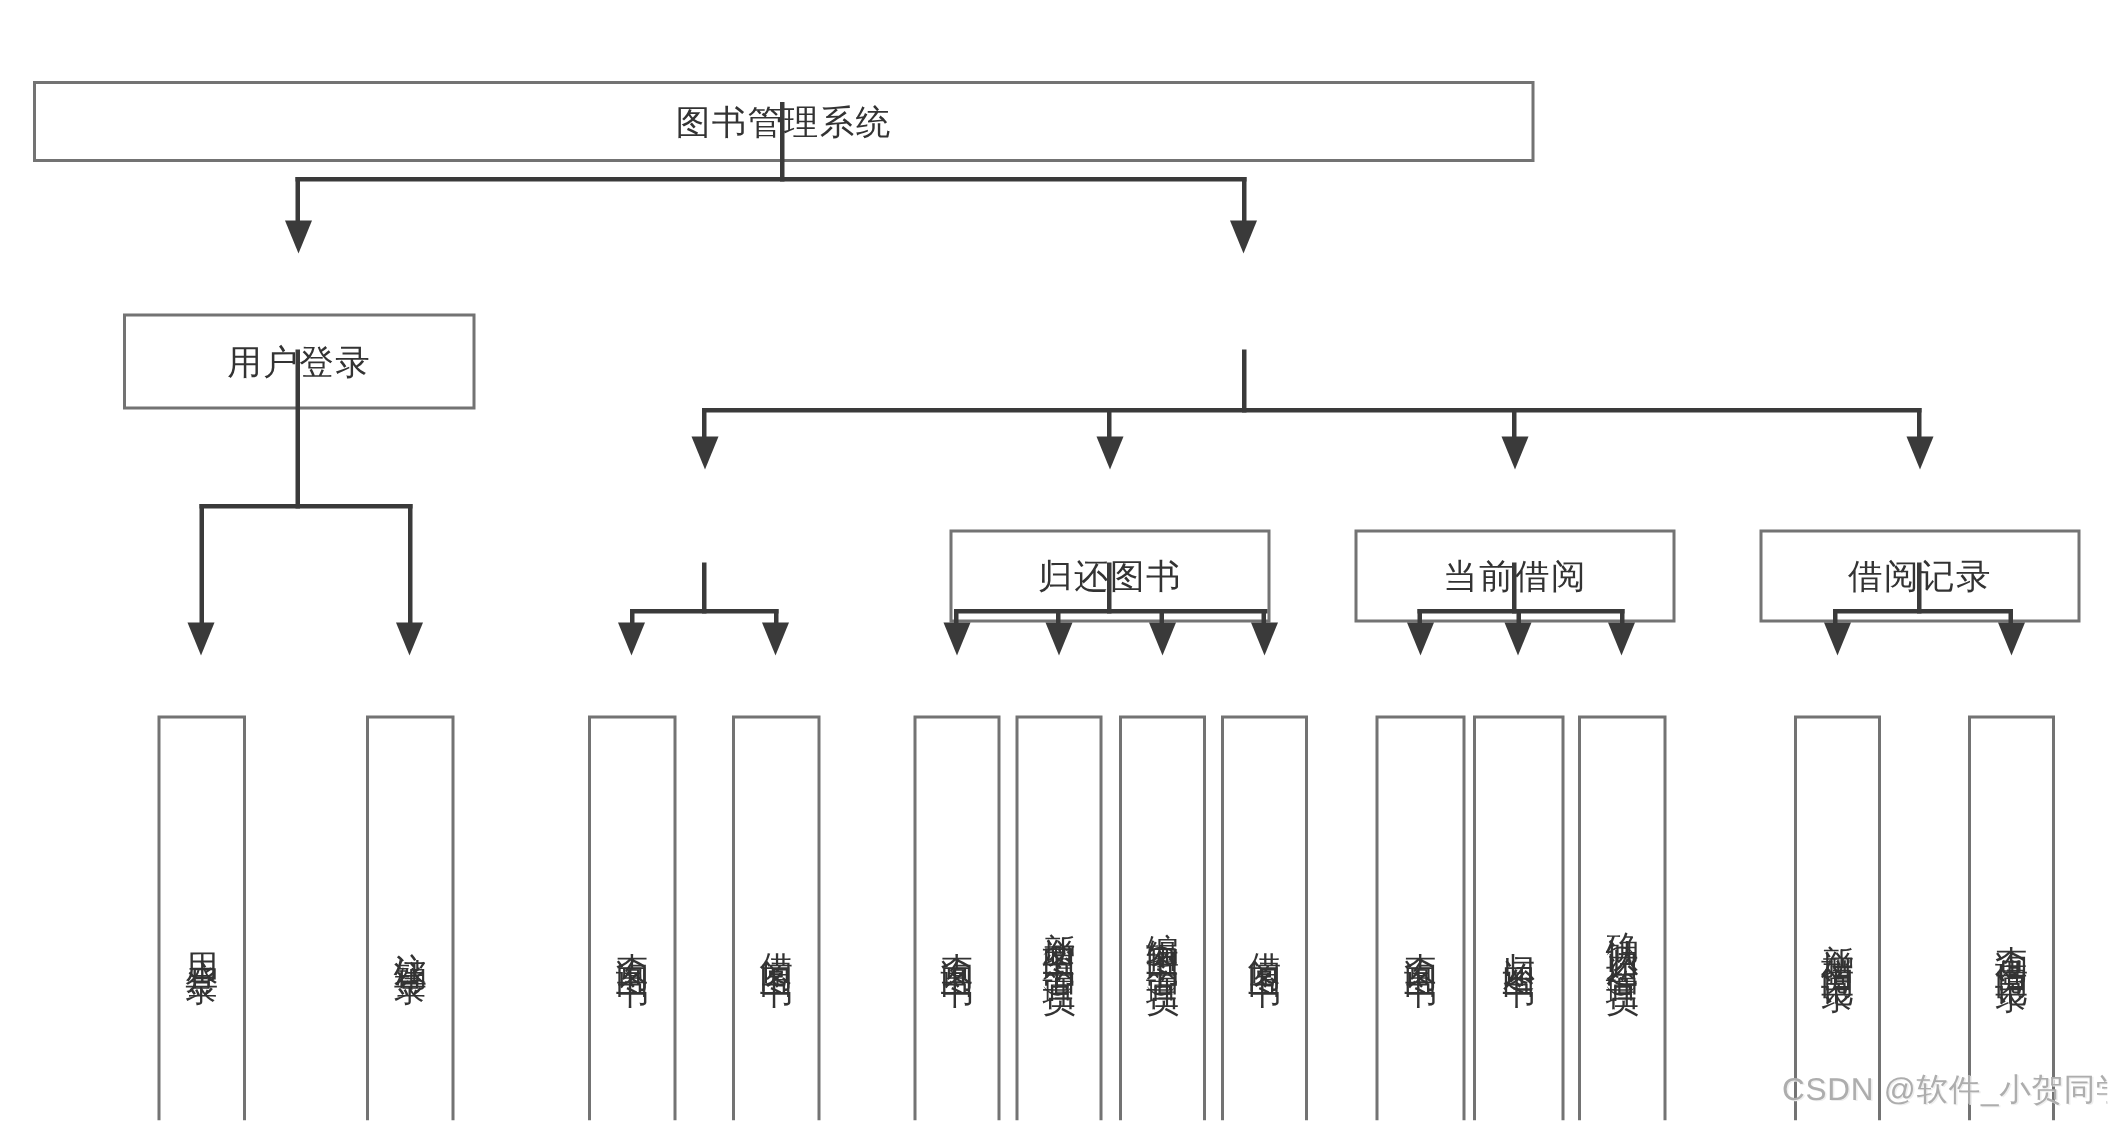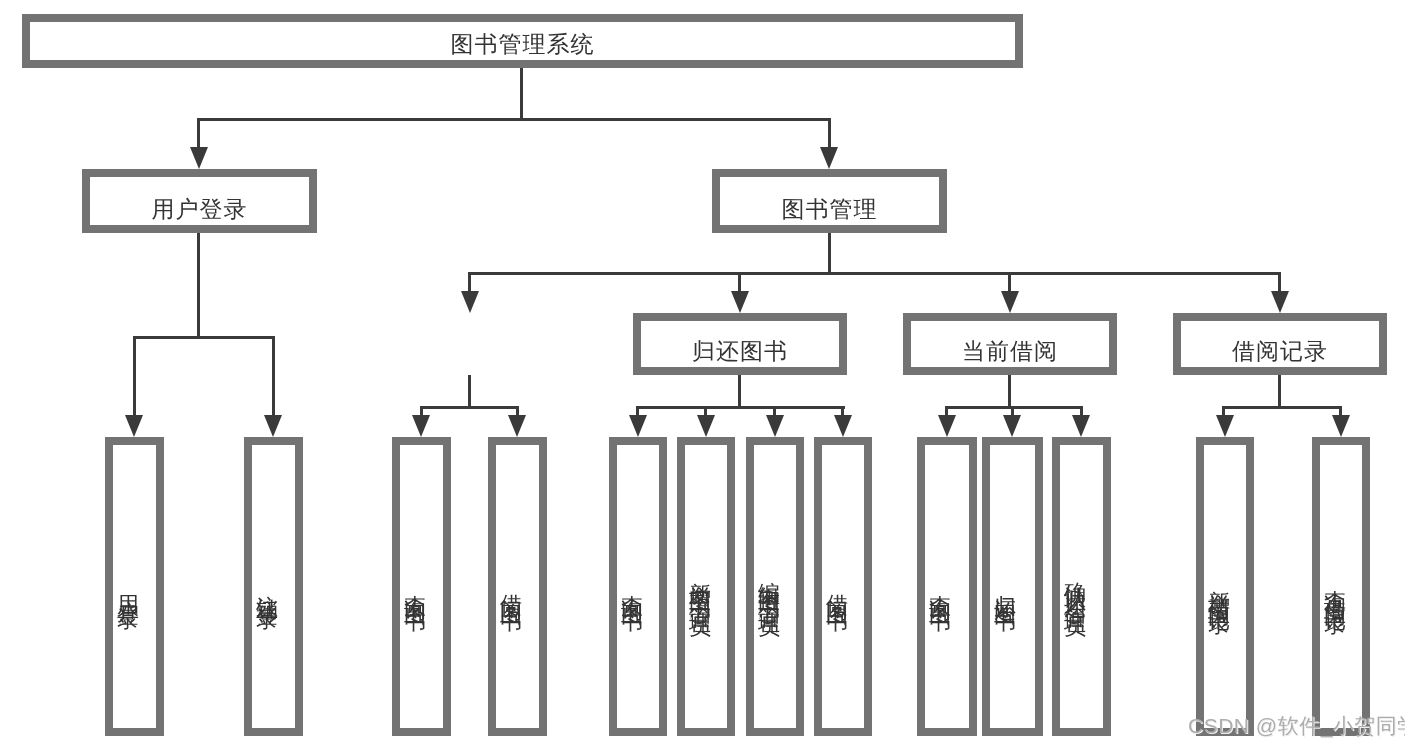--- a/index.html
+++ b/index.html
@@ -1,23 +1,23 @@
 <!DOCTYPE html>
 <html><head>
 <meta charset="utf-8">
 <style>
   html,body{margin:0;padding:0;background:#ffffff;}
   #canvas{
     position:relative;width:1405px;height:747px;background:#ffffff;
     font-family:"Liberation Sans","DejaVu Sans",sans-serif;overflow:hidden;
   }
   .box{
-    position:absolute;box-sizing:border-box;border:8px solid #737373;background:#ffffff;
-    display:flex;align-items:flex-end;justify-content:center;
-    color:#333333;font-size:23px;letter-spacing:1px;
+    position:absolute;box-sizing:border-box;border:2px solid #737373;background:#ffffff;
+    display:flex;align-items:center;justify-content:center;
+    color:#333333;font-size:23px;letter-spacing:1px;margin-top:40px;
   }
   .vbox{
     writing-mode:vertical-rl;font-size:22px;letter-spacing:5px;padding:6px 0;
   }
   .hline{position:absolute;height:3px;background:#3a3a3a;}
   .vline{position:absolute;width:3px;background:#3a3a3a;}
   .arr{
     position:absolute;width:0;height:0;
     border-left:9px solid transparent;border-right:9px solid transparent;
     border-top:22px solid #3a3a3a;
@@ -39,23 +39,20 @@
 
   <div class="vline" style="left:520px;top:68px;height:53px;"></div>
   <div class="hline" style="left:197px;top:118px;width:634px;"></div>
   <div class="vline" style="left:197px;top:118px;height:33px;"></div>
   <div class="vline" style="left:828px;top:118px;height:33px;"></div>
   <div class="arr" style="left:190px;top:147px;"></div>
   <div class="arr" style="left:820px;top:147px;"></div>
 
   <div class="box" style="left:82px;top:169px;width:235px;height:64px;">
     <span>用户登录</span>
-  </div>
-  <div class="box" style="left:712px;top:169px;width:235px;height:64px;">
-    <span>图书管理</span>
   </div>
 
   <div class="vline" style="left:197px;top:233px;height:106px;"></div>
   <div class="hline" style="left:133px;top:336px;width:142px;"></div>
   <div class="vline" style="left:133px;top:336px;height:83px;"></div>
   <div class="vline" style="left:272px;top:336px;height:83px;"></div>
   <div class="arr" style="left:125px;top:415px;"></div>
   <div class="arr" style="left:264px;top:415px;"></div>
 
   <div class="vline" style="left:828px;top:233px;height:42px;"></div>

